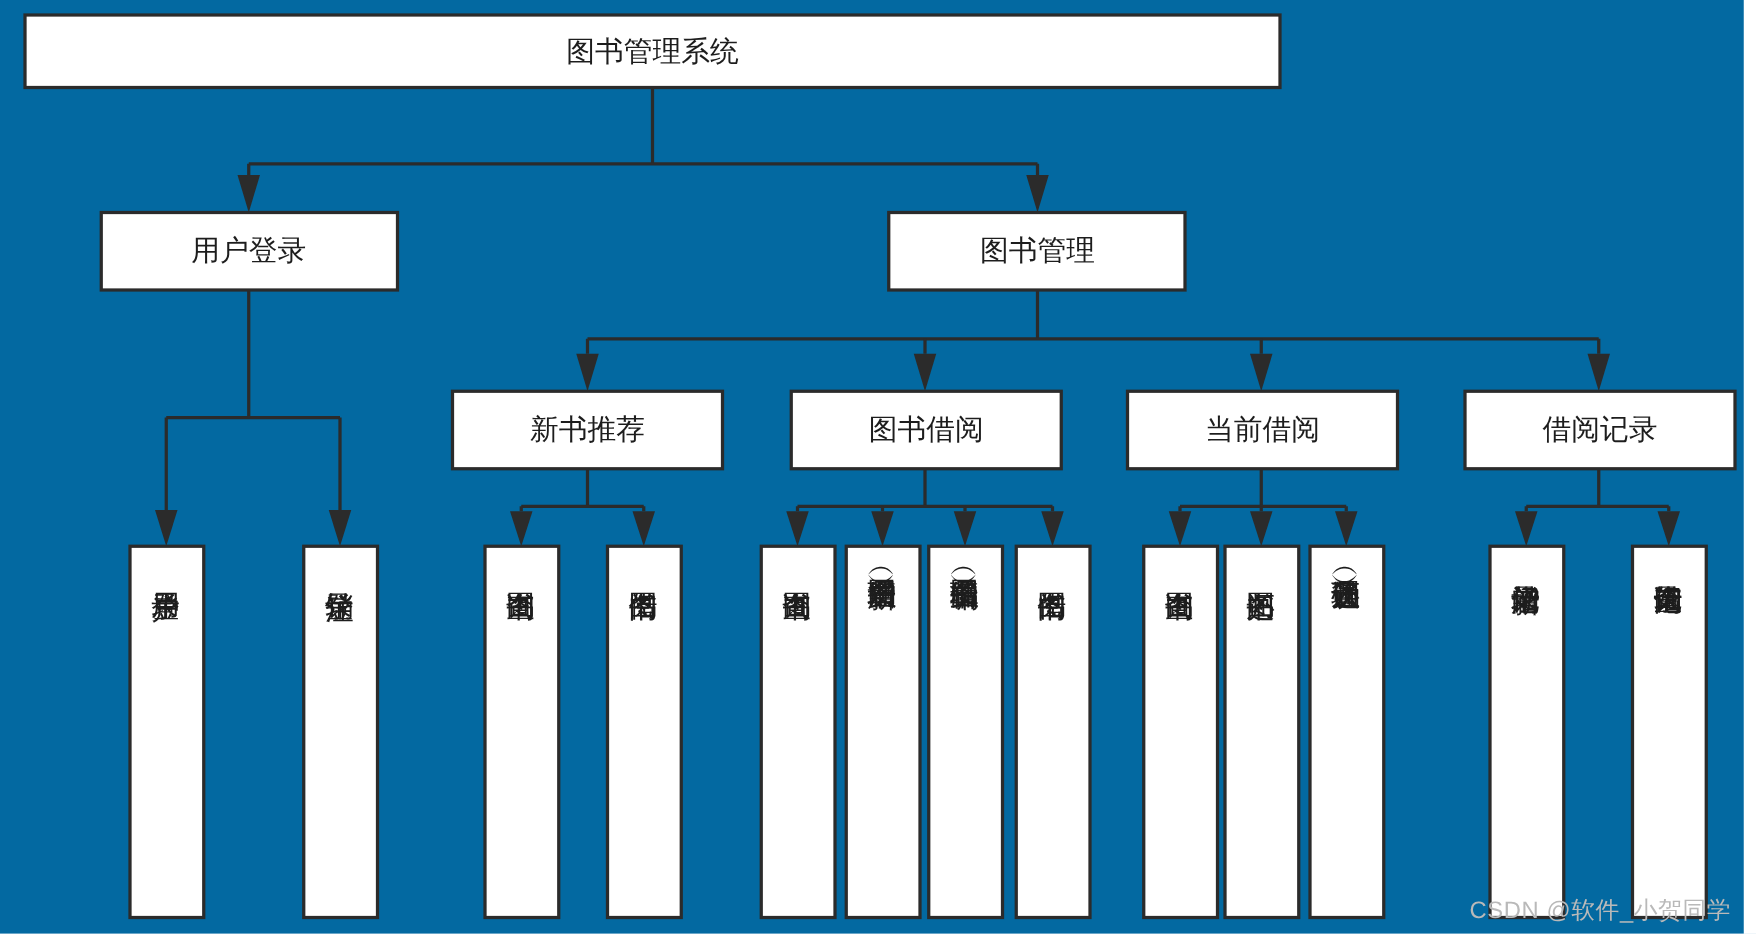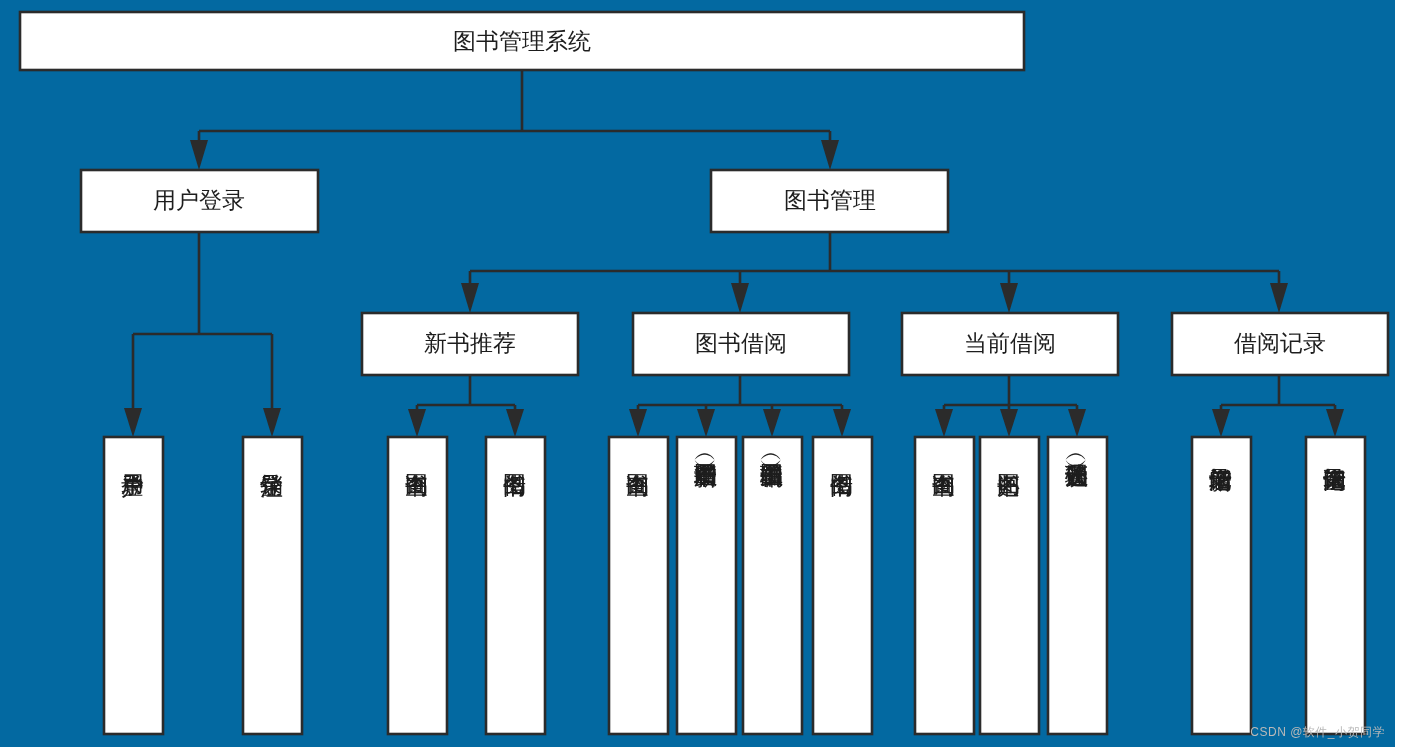--- a/index.html
+++ b/index.html
@@ -56,21 +56,21 @@
     writing-mode: vertical-rl;
     text-orientation: upright;
     text-anchor: middle;
     white-space: pre;
   }
   .watermark-text {
     position: absolute;
     right: 10px;
     bottom: 6px;
     font-family: "Liberation Sans", "DejaVu Sans", sans-serif;
-    font-size: 12px;
+    font-size: 19px;
     color: #b9b9b9;
     letter-spacing: 0.5px;
     user-select: none;
     pointer-events: none;
     white-space: nowrap;
   }
 </style>
 </head>
 <body>
 

